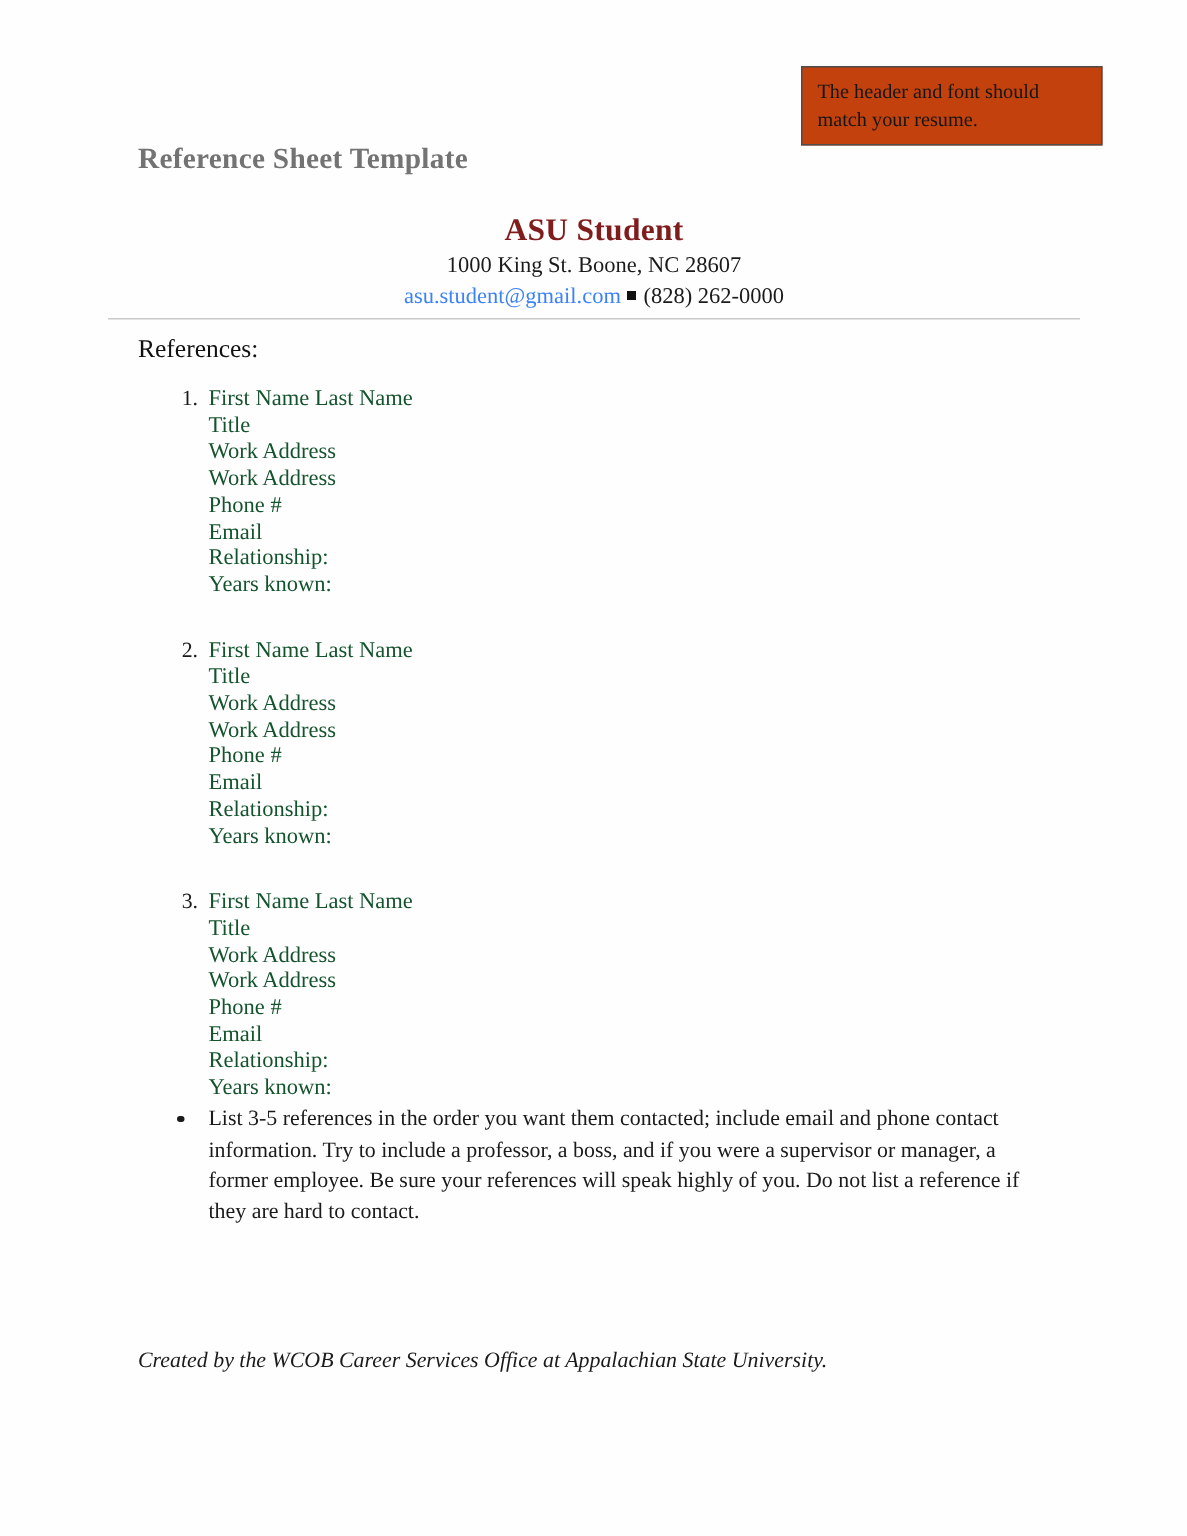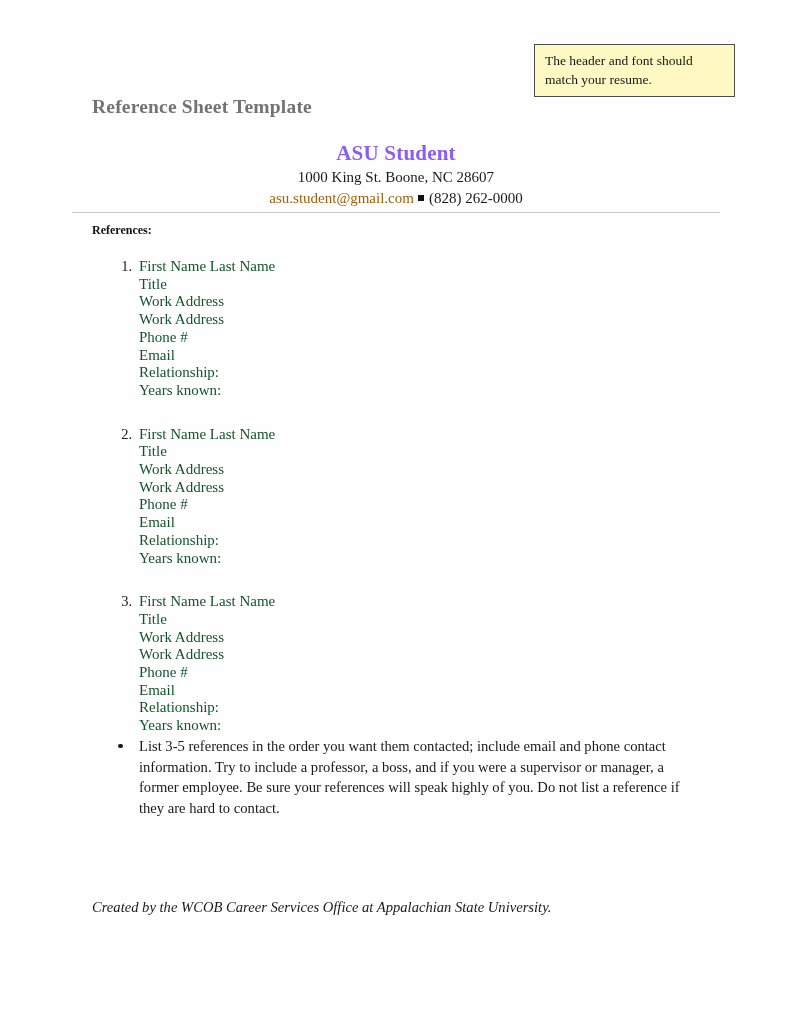--- a/index.html
+++ b/index.html
@@ -24,21 +24,21 @@
   }
 
   
   .callout {
     position: absolute;
     left: 534px;
     top: 44px;
     width: 201px;
     box-sizing: border-box;
     border: 1.5px solid #4d4d4d;
-    background: #fef9c3;
+    background: #c2410c;
     padding: 6px 9px 7px 10px;
     font-size: 13.5px;
     line-height: 1.42;
     color: #161616;
   }
 
   
   .doc-title {
     position: absolute;
     left: 92px;
@@ -54,38 +54,38 @@
     position: absolute;
     left: 72px;
     top: 142px;
     width: 648px;
     text-align: center;
   }
   .header-name {
     font-size: 21px;
     font-weight: bold;
     letter-spacing: 0.2px;
-    color: #8b5cf6;
+    color: #7f1d1d;
     line-height: 1.12;
   }
   .header-address {
     font-size: 15px;
     line-height: 1.34;
     color: #1a1a1a;
     margin-top: 1px;
   }
   .header-contact {
     font-size: 15px;
     line-height: 1.34;
     color: #1a1a1a;
     margin-top: 1px;
     white-space: nowrap;
   }
   .email-link {
-    color: #a16207;
+    color: #3b82f6;
     text-decoration: none;
     text-align: center;
   }
   .sep-square {
     display: inline-block;
     width: 6px;
     height: 6px;
     background: #111111;
     vertical-align: 2px;
     margin: 0 5px 0 4px;
@@ -98,22 +98,22 @@
     width: 648px;
     height: 1px;
     background: #c9c9c9;
   }
 
   
   .section-heading {
     position: absolute;
     left: 92px;
     top: 223px;
-    font-size: 12px;
-    font-weight: bold;
+    font-size: 17px;
+    font-weight: normal;
     color: #111111;
   }
 
   
   .ref-list {
     position: absolute;
     left: 92px;
     top: 258px;
     width: 500px;
   }

